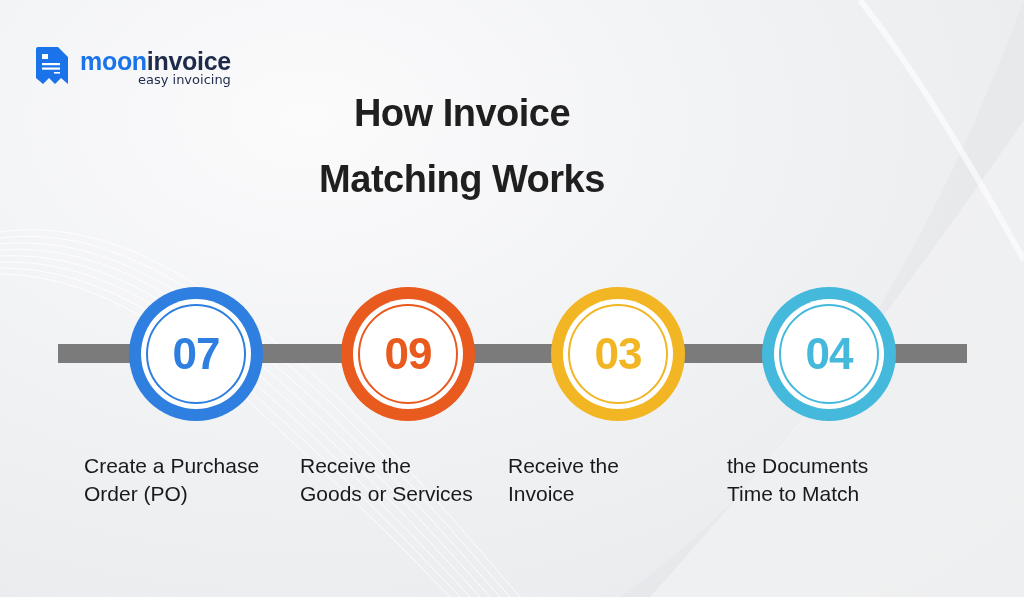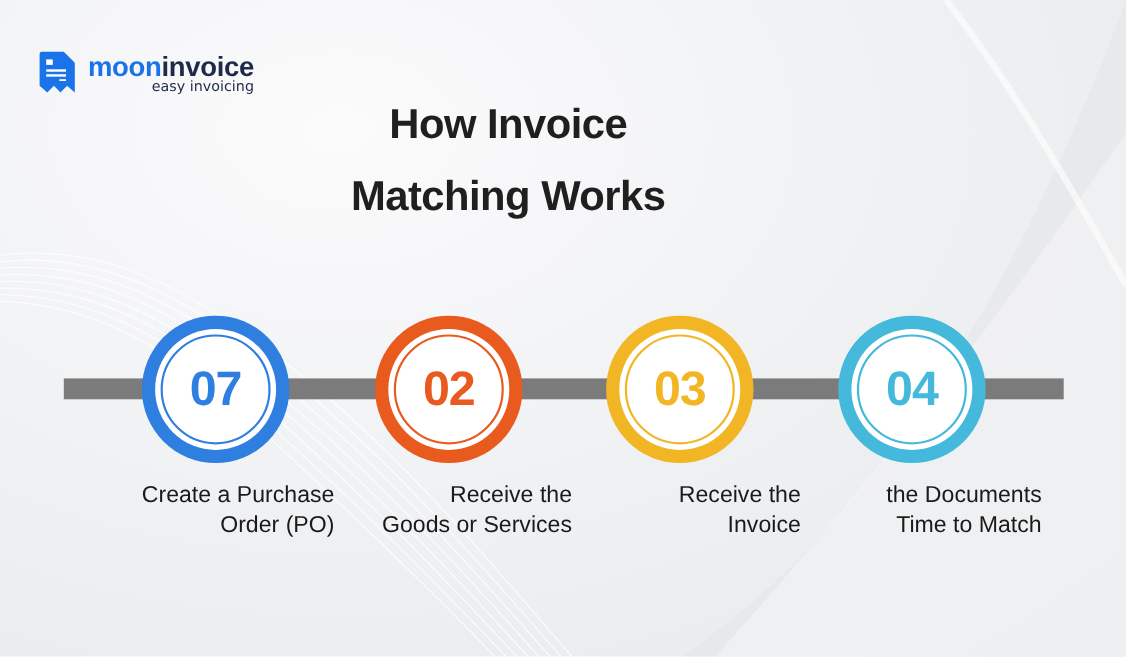--- a/index.html
+++ b/index.html
@@ -16,21 +16,21 @@
   .logo-tag { font-family:"DejaVu Sans", sans-serif; font-size:13px; color:#1d2a4a; text-align:right; line-height:14px; margin-top:-1px; }
   .title { position:absolute; left:0; width:924px; top:80px; text-align:center;
     font-family:"Liberation Sans", sans-serif; font-weight:bold; font-size:38px; line-height:66px; color:#1f1f1f; letter-spacing:-0.5px; }
   .timeline { position:absolute; left:58px; top:344px; width:909px; height:19px; background:#7b7b7b; }
   .step { position:absolute; top:287px; width:134px; height:134px; }
   .ring { position:absolute; inset:0; border-radius:50%; }
   .inner { position:absolute; left:12px; top:12px; width:110px; height:110px; border-radius:50%; background:#fff; }
   .inner-line { position:absolute; left:5px; top:5px; width:96px; height:96px; border-radius:50%; border:2px solid; }
   .num { position:absolute; left:0; top:0; width:110px; height:110px; line-height:110px; text-align:center;
     font-weight:bold; font-size:44px; letter-spacing:-1px; }
-  .label { position:absolute; top:436px; width:220px; text-align:right; font-size:21px; line-height:28px; color:#1a1a1a; }
+  .label { position:absolute; top:452px; width:220px; text-align:left; font-size:21px; line-height:28px; color:#1a1a1a; }
 </style>
 </head>
 <body>
 
 <div class="canvas">
   <svg class="bg-svg" viewBox="0 0 1024 597">
     <g fill="none" stroke="#ffffff" stroke-width="1" opacity="0.85">
       <path d="M0 232 C 90 220, 170 260, 260 330 S 420 480, 520 597"></path>
       <path d="M0 238 C 90 228, 168 268, 256 338 S 414 486, 510 597"></path>
       <path d="M0 244 C 88 236, 166 276, 252 346 S 408 492, 500 597"></path>
@@ -75,21 +75,21 @@
   </div>
   <div class="label" style="left:84px;">
     <div>Create a Purchase</div>
     <div>Order (PO)</div>
   </div>
 
   <div class="step" style="left:341px;">
     <div class="ring" style="background:#e85a1e;"></div>
     <div class="inner">
       <div class="inner-line" style="border-color:#e85a1e;"></div>
-      <div class="num" style="color:#e85a1e;">02</div>
+      <div class="num" style="color:#e85a1e;">09</div>
     </div>
   </div>
   <div class="label" style="left:300px;">
     <div>Receive the</div>
     <div>Goods or Services</div>
   </div>
 
   <div class="step" style="left:551px;">
     <div class="ring" style="background:#f2b625;"></div>
     <div class="inner">

